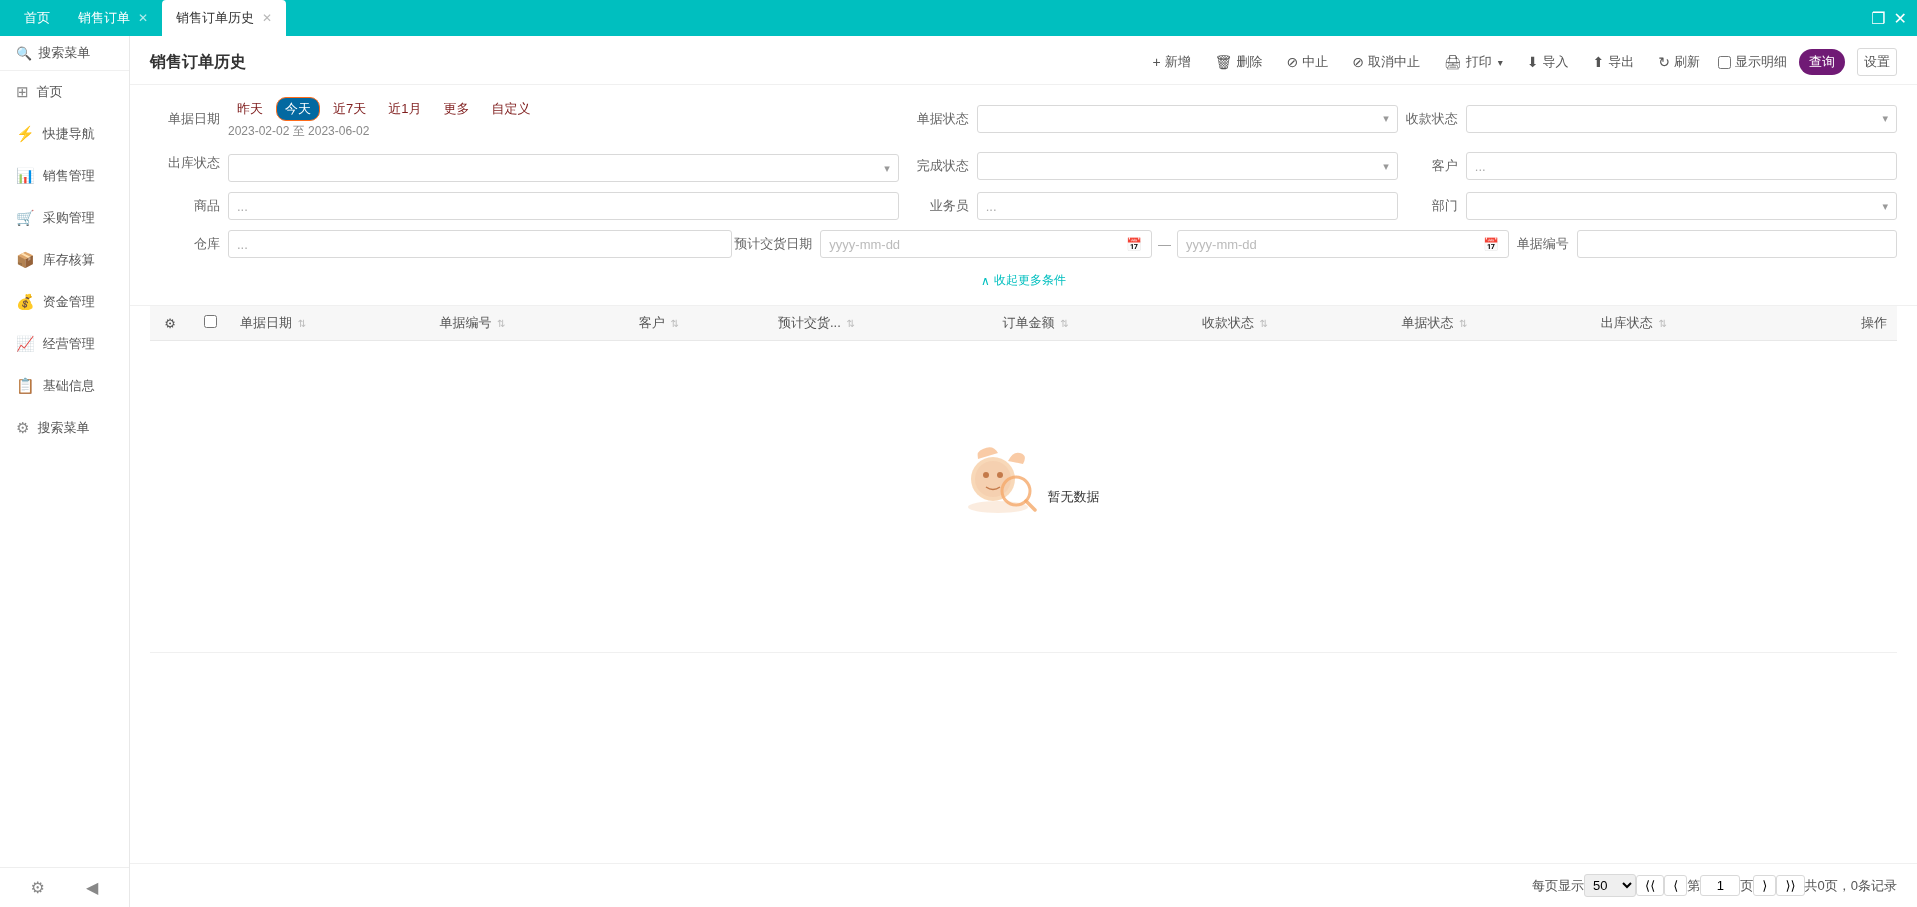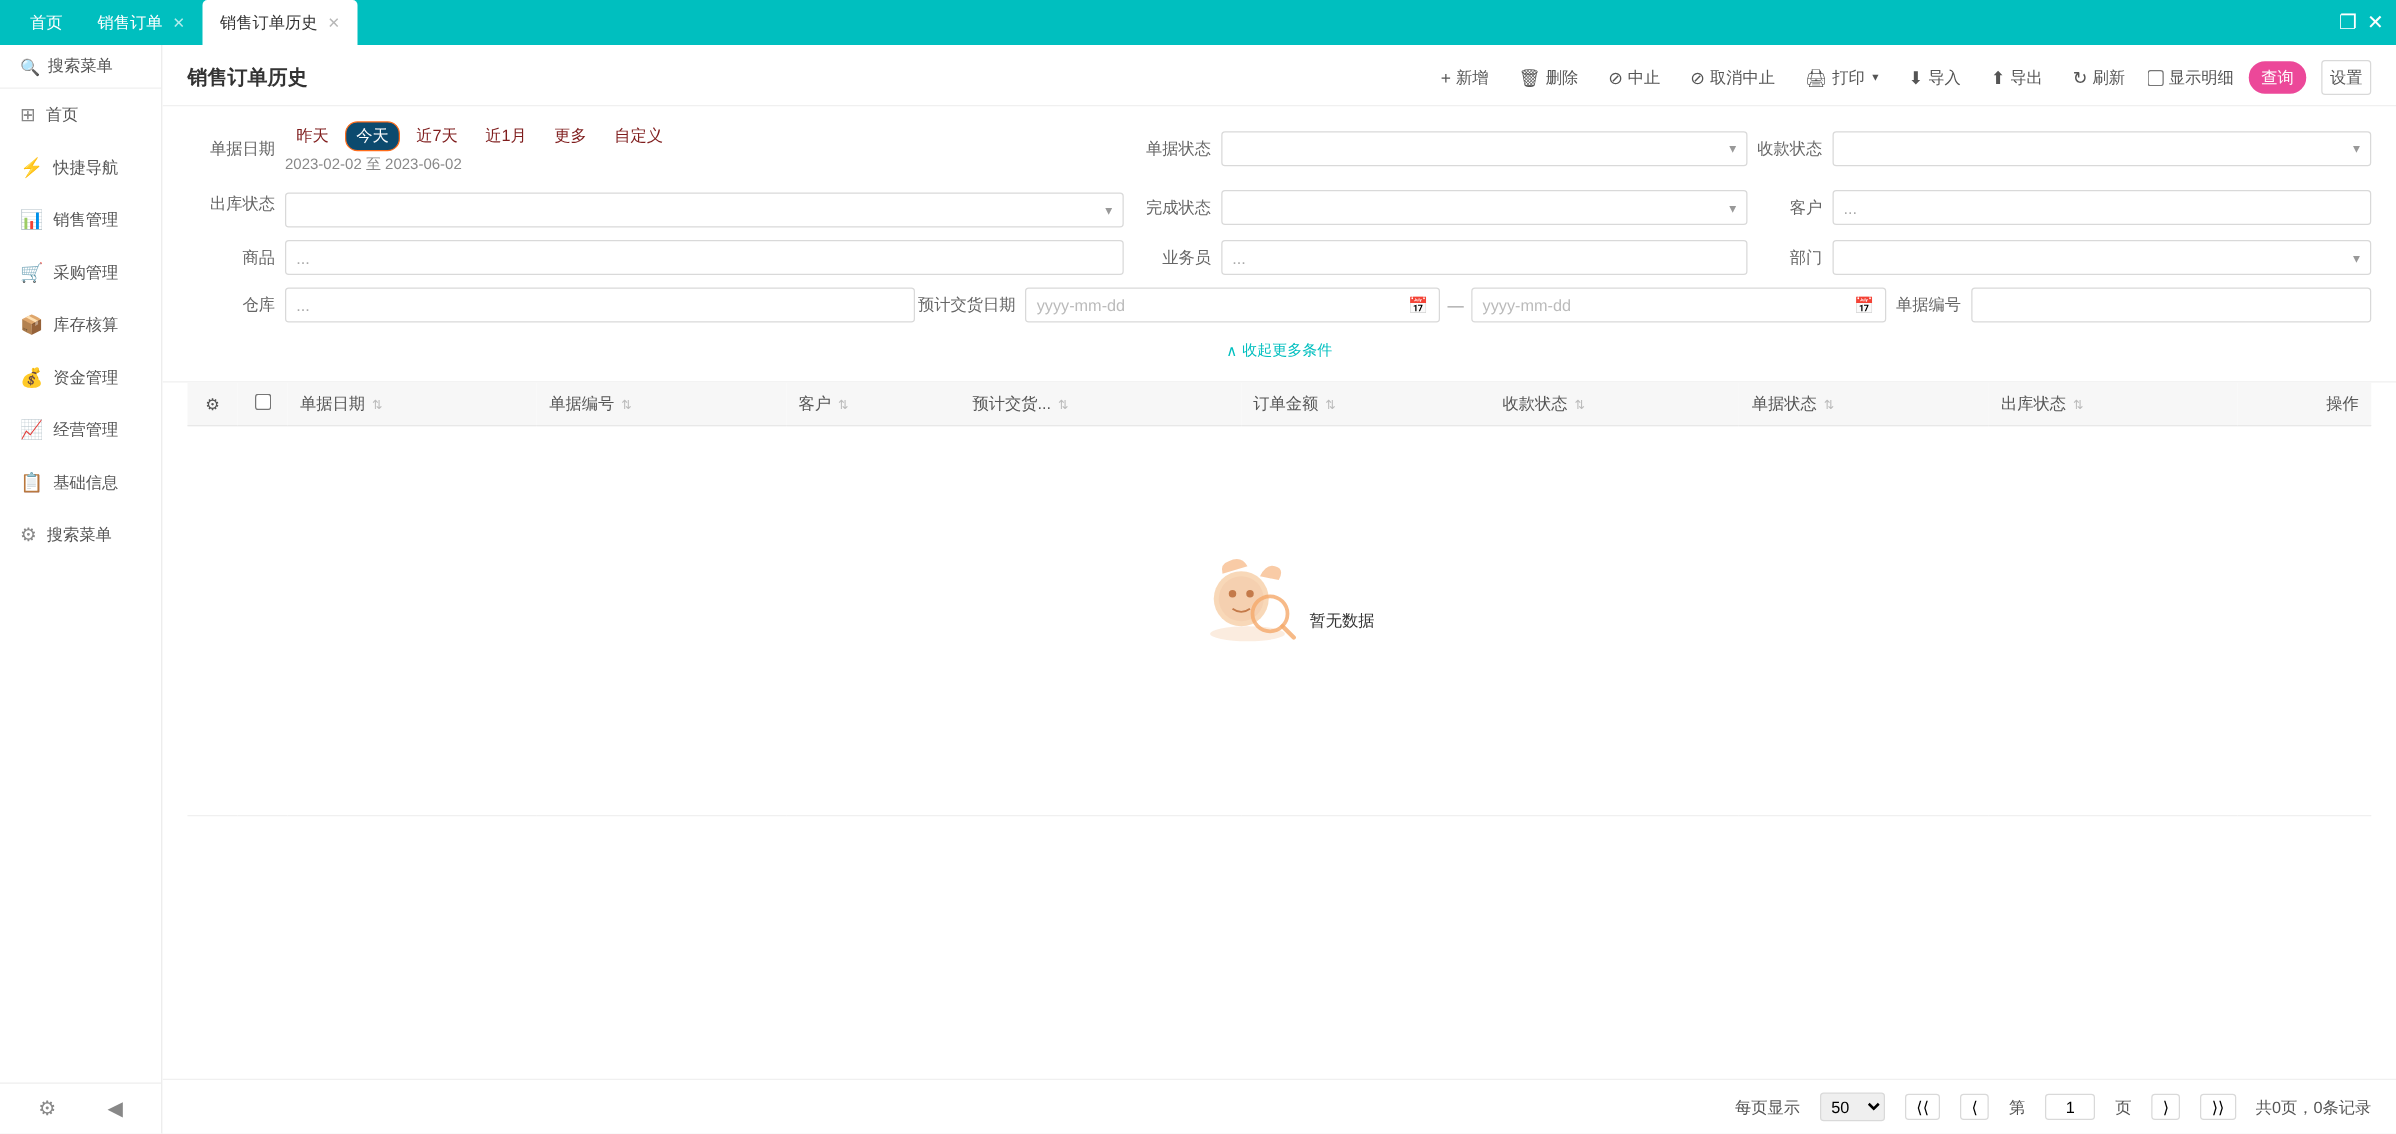--- a/index.html
+++ b/index.html
@@ -26,54 +26,54 @@
 
     
     .content-area { flex: 1; display: flex; flex-direction: column; overflow: hidden; background: #fff; }
 
     
     .page-header { display: flex; align-items: center; justify-content: space-between; padding: 12px 20px 8px; border-bottom: 1px solid #f0f0f0; flex-shrink: 0; }
     .page-title { font-size: 16px; font-weight: bold; color: #333; }
     .toolbar { display: flex; align-items: center; gap: 12px; }
     .toolbar-btn { display: flex; align-items: center; gap: 4px; cursor: pointer; color: #555; font-size: 13px; background: none; border: none; padding: 4px 6px; }
     .toolbar-btn .tb-icon { font-size: 14px; }
-    .toolbar-btn.orange { color: #fff; background: #ec4899; border-radius: 13px; padding: 4px 10px; }
+    .toolbar-btn.orange { color: #fff; background: #701a75; border-radius: 13px; padding: 4px 10px; }
     .checkbox-label { display: flex; align-items: center; gap: 4px; font-size: 13px; color: #555; cursor: pointer; }
 
     
     .filter-area { padding: 12px 20px; border-bottom: 1px solid #f0f0f0; flex-shrink: 0; }
     .filter-row { display: flex; align-items: center; gap: 0; margin-bottom: 10px; }
     .filter-item { display: flex; align-items: center; flex: 1; min-width: 0; }
     .filter-label { color: #666; font-size: 13px; white-space: nowrap; margin-right: 8px; width: 70px; text-align: right; flex-shrink: 0; }
     .filter-control { flex: 1; border: 1px solid #d9d9d9; border-radius: 3px; padding: 4px 8px; font-size: 13px; color: #333; background: #fff; cursor: pointer; display: flex; align-items: center; justify-content: space-between; min-height: 28px; }
     .filter-control .arrow { color: #999; font-size: 11px; }
 
     
     .date-filter-area { display: flex; align-items: center; gap: 4px; }
     .date-btn { padding: 2px 8px; border-radius: 3px; cursor: pointer; font-size: 13px; border: 1px solid transparent; color: #7f1d1d; }
-    .date-btn.active { background: #0c4a6e; color: #fff; border-radius: 10px; border-color: #ff6c1a; }
+    .date-btn.active { background: #0369a1; color: #fff; border-radius: 10px; border-color: #ff6c1a; }
     .date-range { font-size: 12px; color: #888; margin-top: 2px; }
 
     
     .collapse-row { display: flex; align-items: center; justify-content: center; padding: 4px 0; cursor: pointer; color: #00bfbf; font-size: 12px; gap: 4px; }
 
     
     .table-area { flex: 1; overflow: auto; padding: 0 20px; }
     table { width: 100%; border-collapse: collapse; }
     table thead tr { background: #f7f7f7; }
     table th { padding: 8px 10px; text-align: left; font-size: 13px; color: #555; font-weight: normal; border-bottom: 1px solid #e8e8e8; white-space: nowrap; cursor: pointer; }
     table th .sort-icon { color: #bbb; font-size: 10px; margin-left: 2px; }
     table td { padding: 8px 10px; font-size: 13px; color: #333; border-bottom: 1px solid #f0f0f0; }
     .th-settings { width: 40px; text-align: center; }
     .th-checkbox { width: 40px; text-align: center; }
     .empty-area { display: flex; flex-direction: row; align-items: center; justify-content: center; padding: 80px 0; }
     .empty-img { font-size: 80px; margin-bottom: 16px; color: #f0c090; }
 
     
-    .table-footer { display: flex; align-items: center; justify-content: flex-end; padding: 10px 20px; border-top: 1px solid #f0f0f0; gap: 16px; font-size: 13px; color: #555; flex-shrink: 0; }
+    .table-footer { display: flex; align-items: center; justify-content: flex-end; padding: 10px 20px; border-top: 1px solid #f0f0f0; gap: 0; font-size: 13px; color: #555; flex-shrink: 0; }
     .page-size-select { border: 1px solid #d9d9d9; border-radius: 3px; padding: 2px 4px; font-size: 13px; cursor: pointer; }
     .page-nav-btn { padding: 2px 8px; border: 1px solid #d9d9d9; border-radius: 3px; cursor: pointer; background: #fff; font-size: 13px; }
     .page-input { width: 40px; border: 1px solid #d9d9d9; border-radius: 3px; text-align: center; padding: 2px 4px; font-size: 13px; }
 
     
     .search-menu { display: flex; align-items: center; gap: 6px; padding: 8px 16px; color: #555; cursor: pointer; font-size: 13px; border-bottom: 1px solid #f0f0f0; }
   </style>
 </head>
 <body>
 

